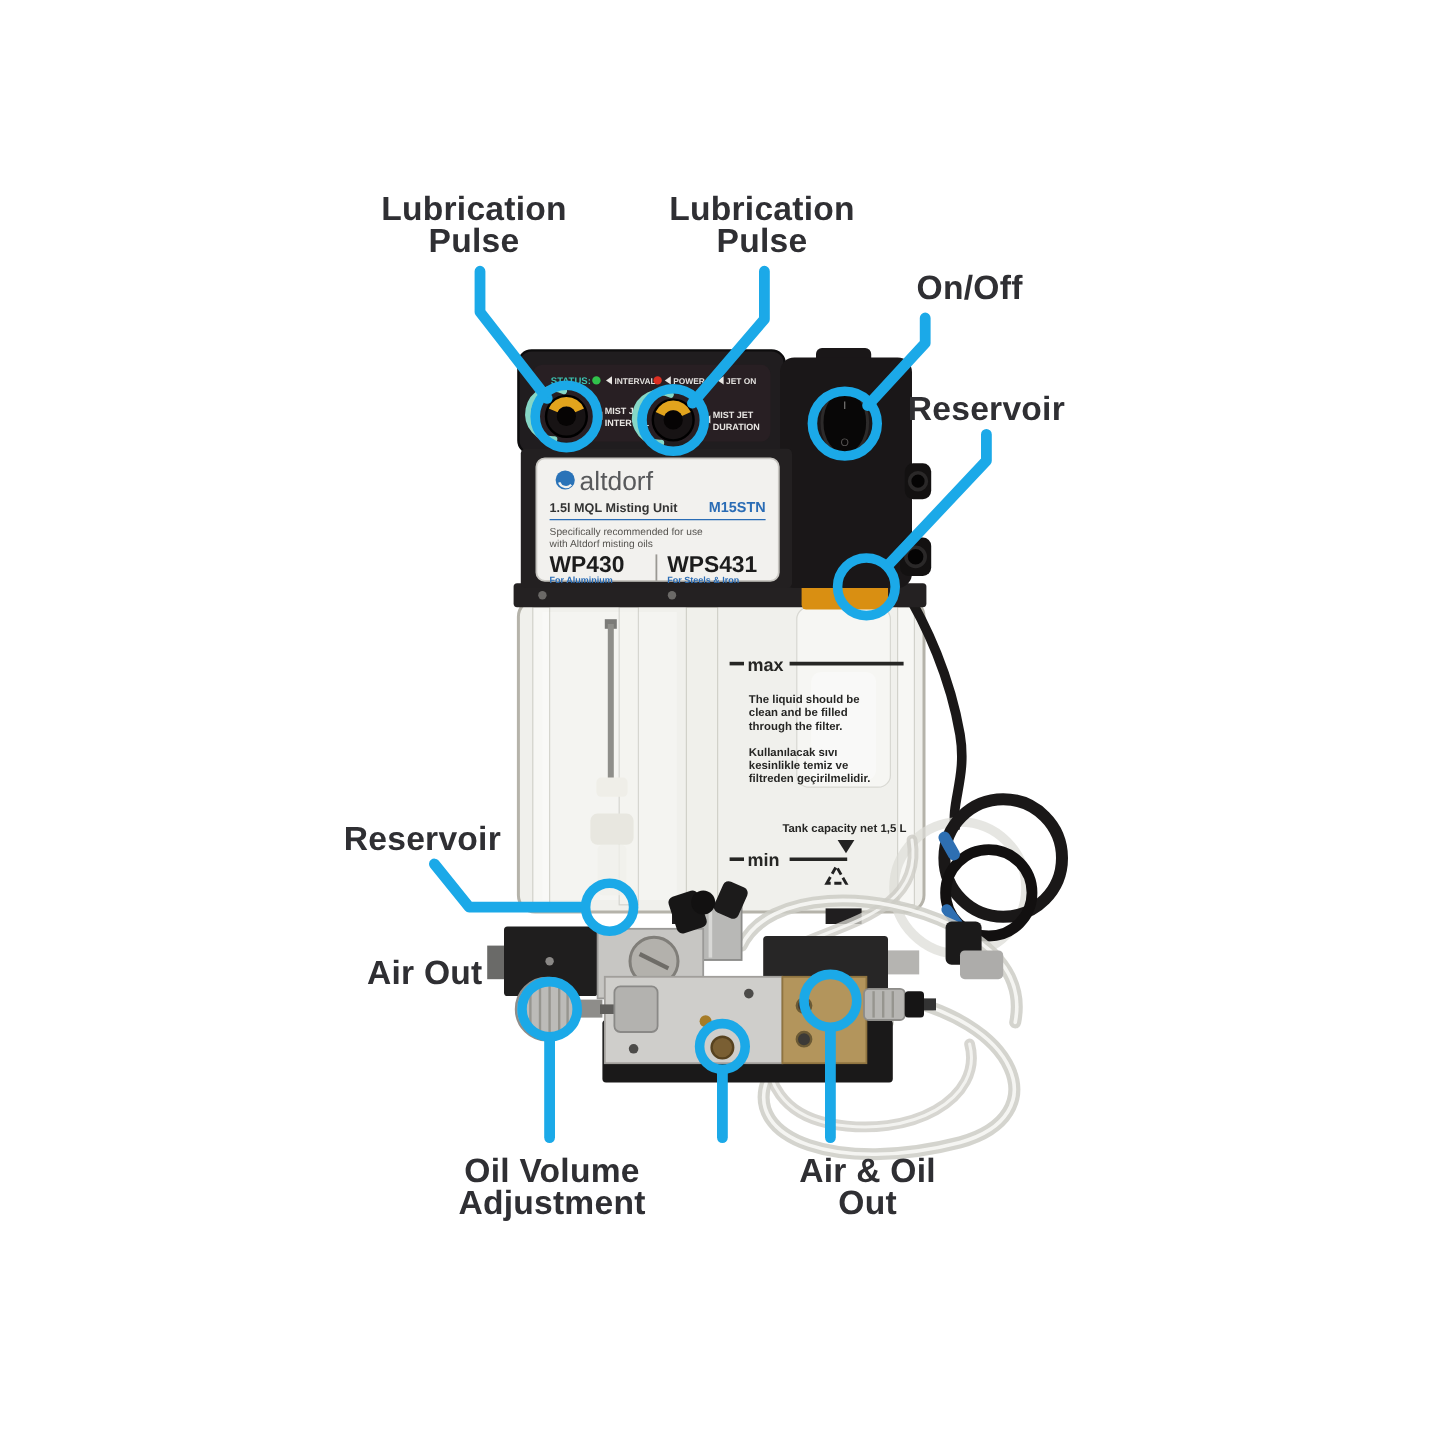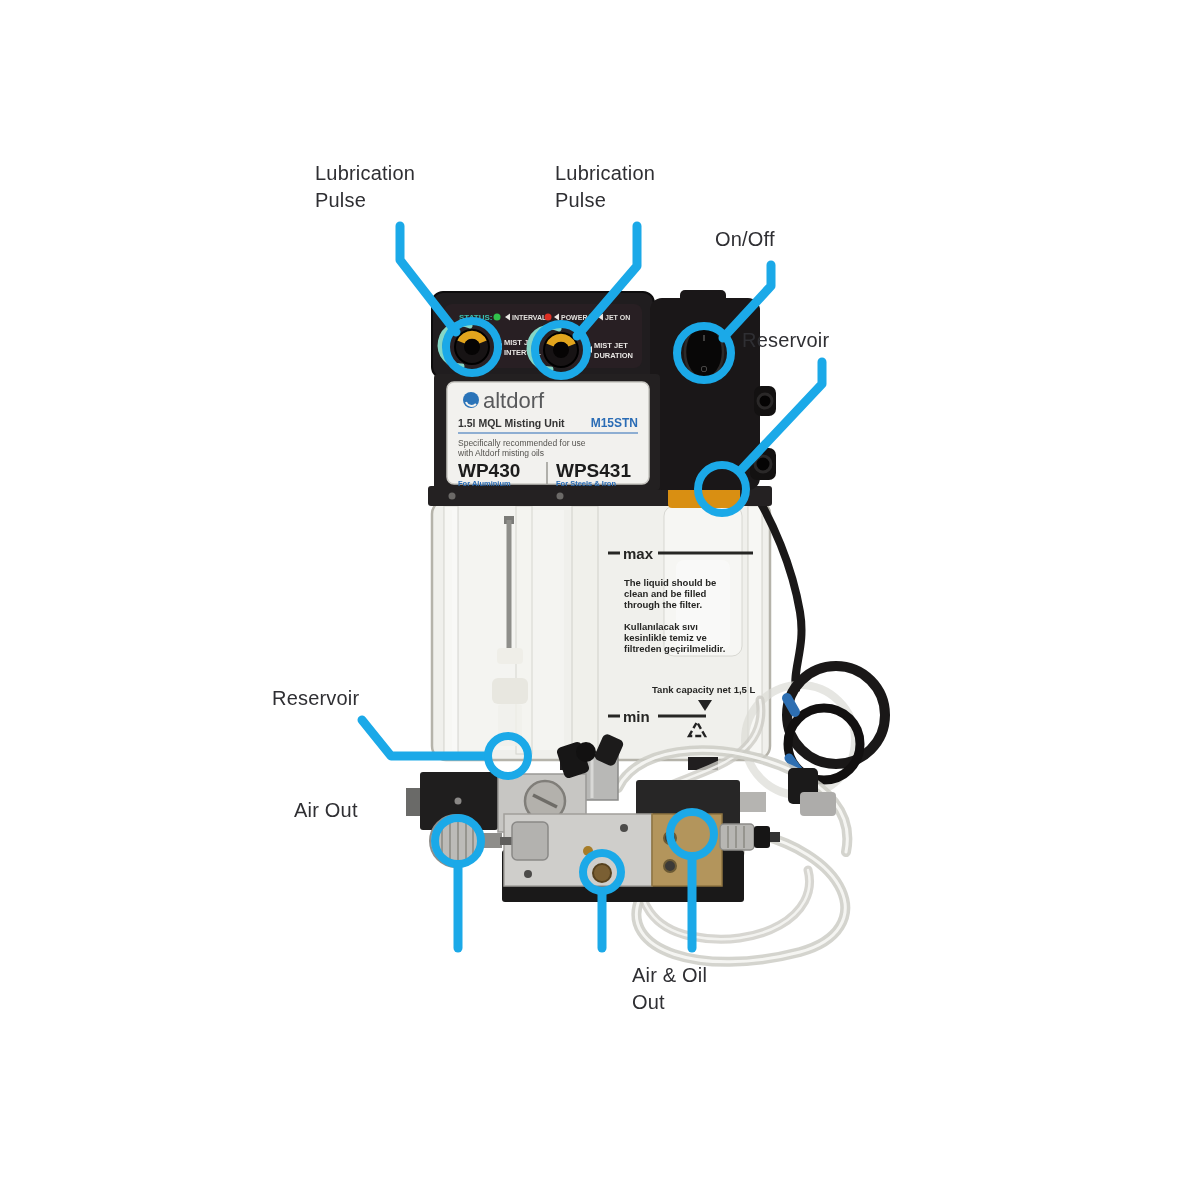--- a/index.html
+++ b/index.html
@@ -2,22 +2,22 @@
 <html><head>
 <meta charset="utf-8">
 <style>
   html,body{margin:0;padding:0;background:#ffffff;}
   #stage{
     position:relative;width:1200px;height:1200px;background:#ffffff;overflow:hidden;
     font-family:"Liberation Sans","DejaVu Sans",sans-serif;
   }
   #device-svg{position:absolute;left:0;top:0;}
   .label{
-    position:absolute;color:#2F2F33;
-    font-size:20px;line-height:27px;font-weight:400;letter-spacing:.2px;
+    position:absolute;text-align:center;color:#2F2F33;
+    font-size:28px;line-height:27px;font-weight:700;letter-spacing:.2px;
   }
   svg text{font-family:"Liberation Sans","DejaVu Sans",sans-serif;}
 </style>
 </head>
 <body>
 
 <div id="stage">
 
 <svg id="device-svg" width="1200" height="1200" viewBox="0 0 1200 1200">
 
@@ -280,30 +280,34 @@
 </svg>
 
 <div class="label" style="left:315px;top:160px;width:160px">
   <div>Lubrication</div>
   <div>Pulse</div>
 </div>
 <div class="label" style="left:555px;top:160px;width:160px">
   <div>Lubrication</div>
   <div>Pulse</div>
 </div>
-<div class="label" style="left:715px;top:226px;width:120px">
+<div class="label" style="left:748px;top:226px;width:120px">
   <div>On/Off</div>
 </div>
 <div class="label" style="left:742px;top:327px;width:160px">
   <div>Reservoir</div>
 </div>
 <div class="label" style="left:272px;top:685px;width:160px">
   <div>Reservoir</div>
 </div>
 <div class="label" style="left:294px;top:797px;width:120px">
   <div>Air Out</div>
 </div>
-<div class="label" style="left:632px;top:962px;width:140px">
+<div class="label" style="left:370px;top:962px;width:180px">
+  <div>Oil Volume</div>
+  <div>Adjustment</div>
+</div>
+<div class="label" style="left:653px;top:962px;width:140px">
   <div>Air &amp; Oil</div>
   <div>Out</div>
 </div>
 
 </div>
 
 </body></html>

